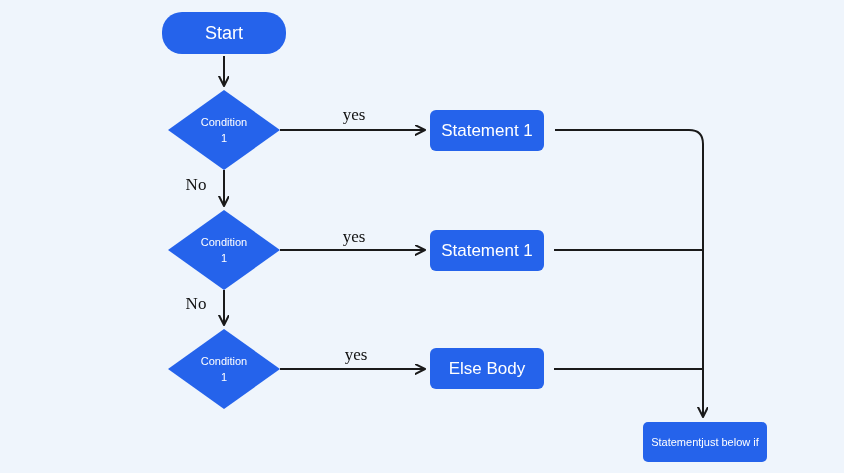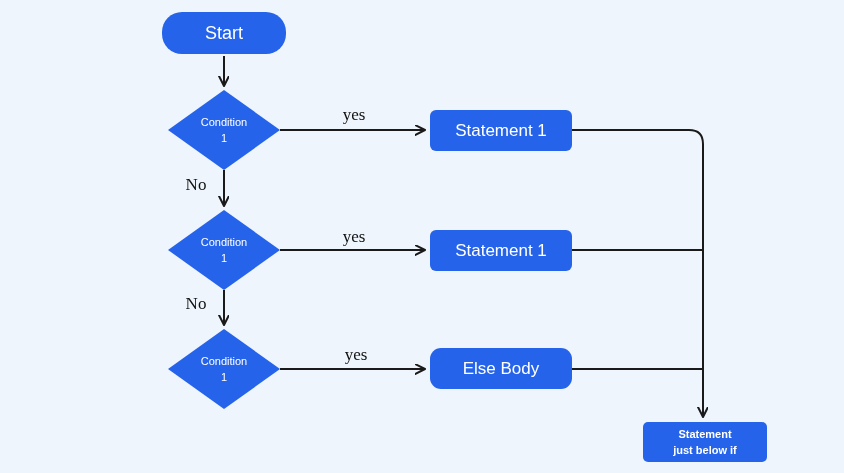--- a/index.html
+++ b/index.html
@@ -64,36 +64,36 @@
     flex-direction: column;
     font-size: 11px;
     line-height: 16px;
     font-weight: 400;
   }
   .node-diamond.d1 { top: 90px; }
   .node-diamond.d2 { top: 210px; }
   .node-diamond.d3 { top: 329px; }
   .node-process {
     left: 430px;
-    width: 142px; height: 41px;
+    width: 114px; height: 41px;
     border-radius: 6px;
     font-size: 17px;
     font-weight: 500;
   }
   .node-process.p1 { top: 110px; }
   .node-process.p2 { top: 230px; }
-  .node-process.p3 { top: 348px; border-radius: 11px; }
+  .node-process.p3 { top: 348px; }
   .node-below {
     left: 643px; top: 422px;
     width: 124px; height: 40px;
     border-radius: 5px;
-    flex-direction: column;
+    flex-direction: row;
     font-size: 11px;
     line-height: 16px;
-    font-weight: 700;
+    font-weight: 400;
     text-align: right;
   }
   .edge-label {
     position: absolute;
     transform: translate(-50%, -50%);
     color: var(--edge-label);
     font-size: 17px;
     font-weight: 400;
     white-space: nowrap;
     font-family: Liberation Serif, serif;

